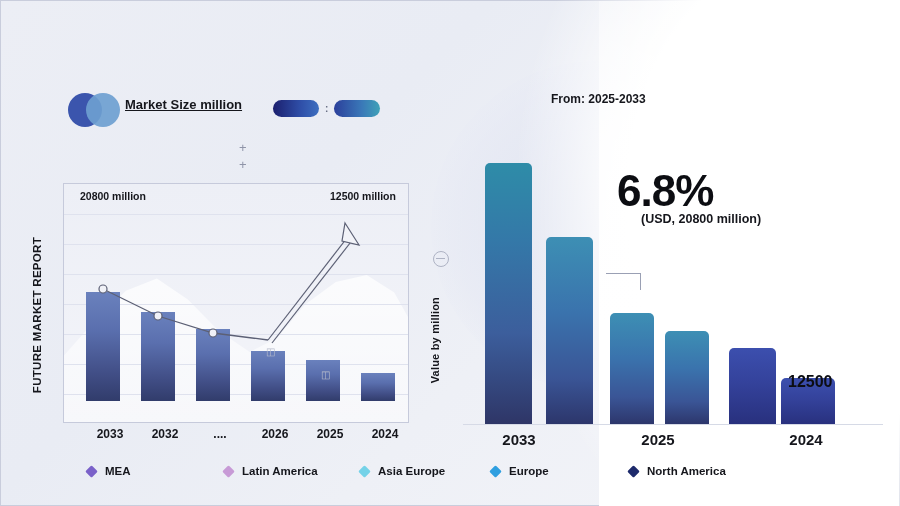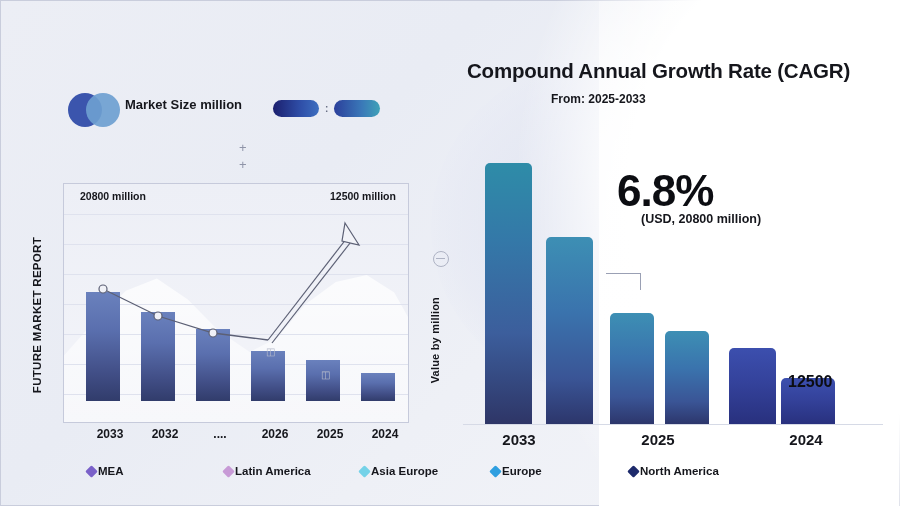--- a/index.html
+++ b/index.html
@@ -34,21 +34,21 @@
   
   .left-title{
     position:absolute;left:33px;top:58px;
     font-size:22px;font-weight:bold;color:#15161c;letter-spacing:-0.2px;
   }
   .logo-mark{
     position:absolute;left:62px;top:91px;width:66px;height:36px;
   }
   .legend-caption{
     position:absolute;left:124px;top:96px;
-    font-size:13px;font-weight:bold;color:#15161c;
+    font-size:13px;font-weight:bold;color:#15161c;text-decoration:underline;
   }
   .pill-wrap{
     position:absolute;left:272px;top:99px;display:flex;align-items:center;gap:6px;
   }
   .pill{width:46px;height:17px;border-radius:9px;}
   .pill.a{background:linear-gradient(90deg,#1b1f6e 0%,#2f4fa8 60%,#3d6fc0 100%);}
   .pill.b{background:linear-gradient(90deg,#2b3f9b 0%,#3a78b8 60%,#3fa2b8 100%);}
   .pill-sep{font-size:10px;color:#6b7186;font-weight:bold;}
 
   .plus-marks{position:absolute;left:238px;top:138px;color:#8f94a8;font-size:13px;line-height:17px;}
@@ -89,21 +89,21 @@
   }
   .xlab{
     position:absolute;top:426px;font-size:12px;font-weight:bold;color:#15161c;width:60px;text-align:center;
   }
   .tiny-ico{position:absolute;color:#b9bdcc;font-size:10px;}
 
   
   .legend-row{
     position:absolute;left:86px;top:464px;width:720px;display:flex;align-items:center;
   }
-  .legend-item{display:flex;align-items:center;gap:2px;}
+  .legend-item{display:flex;align-items:center;gap:9px;}
   .diamond{width:9px;height:9px;transform:rotate(45deg);border-radius:1.5px;}
   .legend-text{font-size:11.5px;font-weight:bold;color:#15161c;white-space:nowrap;}
 
   
   .right-title{
     position:absolute;left:466px;top:58px;
     font-size:20.5px;font-weight:bold;color:#15161c;letter-spacing:-0.2px;
   }
   .right-sub{
     position:absolute;left:550px;top:91px;
@@ -204,21 +204,20 @@
   <div class="tiny-ico" style="left:320px;top:368px;">◫</div>
   <div class="circ-ico"></div>
 
   <div class="xlab" style="left:79px;">2033</div>
   <div class="xlab" style="left:134px;">2032</div>
   <div class="xlab" style="left:189px;">....</div>
   <div class="xlab" style="left:244px;">2026</div>
   <div class="xlab" style="left:299px;">2025</div>
   <div class="xlab" style="left:354px;">2024</div>
 
-  <div class="right-title">Compound Annual Growth Rate (CAGR)</div>
   <div class="right-sub">From: 2025-2033</div>
   <div class="cagr-val">6.8%</div>
   <div class="cagr-unit">(USD, 20800 million)</div>
   <div class="bracket"></div>
 
   <div style="position:absolute;left:462px;top:150px;width:420px;height:274px;">
     <div class="rbar teal" style="left:22px;width:47px;height:262px;"></div>
     <div class="rbar mid" style="left:83px;width:47px;height:188px;"></div>
     <div class="rbar mid" style="left:147px;width:44px;height:112px;"></div>
     <div class="rbar mid" style="left:202px;width:44px;height:94px;"></div>

